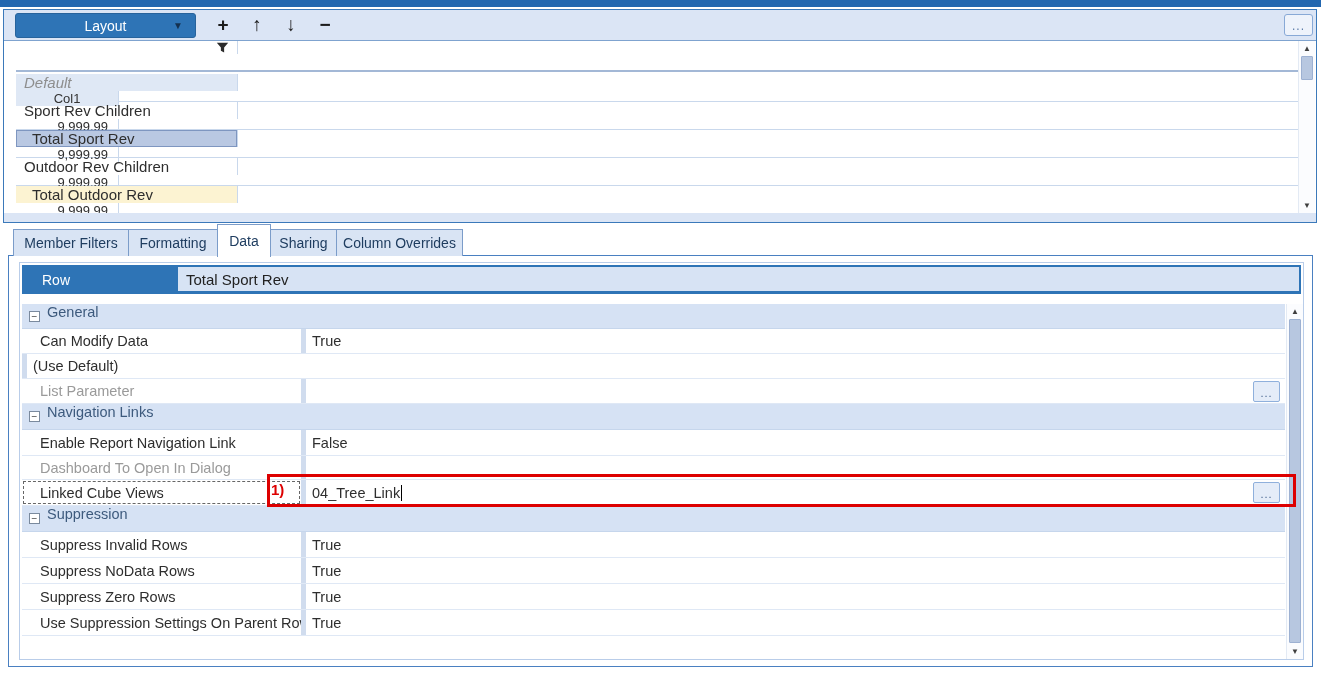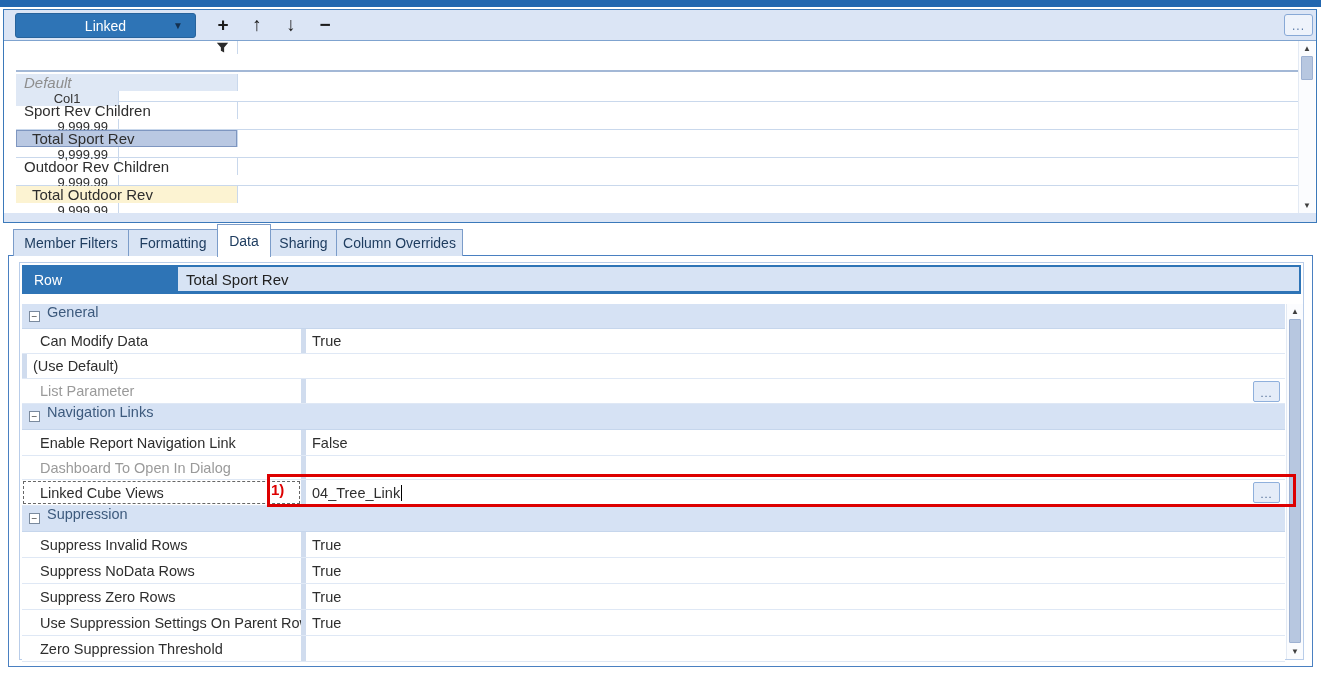--- a/index.html
+++ b/index.html
@@ -58,21 +58,21 @@
   
   .tab{position:absolute;top:229px;height:27px;background:var(--tab-bg);border:1px solid var(--tab-border);
     border-bottom:none;display:flex;align-items:center;justify-content:center;font-size:14px;color:#1f3d60;z-index:2;}
   .tab.active{top:224px;height:33px;background:#fff;z-index:3;}
 
   
   #panel2{left:8px;top:255px;width:1305px;height:412px;border:1px solid var(--panel2-border);background:#fff;z-index:1;}
   #p2inner{left:10px;top:6px;width:1285px;height:398px;border:1px solid #b9cde9;background:#fff;}
 
   #rowbar{left:2px;top:2px;width:1279px;height:29px;background:var(--accent);display:flex;align-items:stretch;}
-  #rowbar-label{width:156px;color:#fff;font-size:14px;display:flex;align-items:center;padding-left:12px;}
+  #rowbar-label{width:156px;color:#fff;font-size:14px;display:flex;align-items:center;padding-left:20px;}
   #rowbar-value{flex:1;margin:2px 2px 3px 0;background:#d7e3f4;color:#222;font-size:15px;display:flex;align-items:center;padding-left:8px;}
 
   #propgrid{left:2px;top:41px;width:1263px;}
   .prow{display:flex;border-bottom:1px solid var(--prop-line);background:#fff;}
   .pname{width:279px;padding-left:18px;display:flex;align-items:center;font-size:14.5px;}
   .psplit{width:5px;background:var(--splitter);}
   .pval{flex:1;padding-left:6px;display:flex;align-items:center;font-size:14.5px;position:relative;}
   .prow.group{background:var(--group-bg);color:var(--group-text);border-bottom:1px solid #c6d6ec;}
   .prow.group .glabel{font-size:14.5px;margin-left:7px;}
   .cbox{width:11px;height:11px;margin-left:7px;border:1px solid #7a8a9e;background:#fff;
@@ -93,21 +93,21 @@
 <body>
 
 <div id="stage">
 
   <div id="topstrip" class="abs"></div>
 
   <div id="panel1" class="abs">
 
     <div id="toolbar" class="abs">
       <div id="layout-btn" class="abs">
-        <span>Linked</span>
+        <span>Layout</span>
         <span id="layout-caret">▼</span>
       </div>
       <div id="tool-icons" class="abs">
         <span>+</span>
         <span>↑</span>
         <span>↓</span>
         <span>−</span>
       </div>
       <div id="toolbar-more" class="abs">...</div>
     </div>
@@ -237,25 +237,20 @@
         <div class="prow" style="height:26px;">
           <div class="pname">Suppress Zero Rows</div>
           <div class="psplit"></div>
           <div class="pval">True</div>
         </div>
         <div class="prow" style="height:26px;">
           <div class="pname" style="padding-left:18px;white-space:nowrap;overflow:hidden;">Use Suppression Settings On Parent Rows</div>
           <div class="psplit"></div>
           <div class="pval">True</div>
         </div>
-        <div class="prow" style="height:26px;">
-          <div class="pname">Zero Suppression Threshold</div>
-          <div class="psplit"></div>
-          <div class="pval"></div>
-        </div>
       </div>
 
       <div id="prop-scroll" class="vscroll abs">
         <div class="sb-arrow" style="top:1px;">▲</div>
         <div class="sb-thumb" style="top:15px;height:324px;"></div>
         <div class="sb-arrow" style="top:341px;">▼</div>
       </div>
 
     </div>
   </div>

